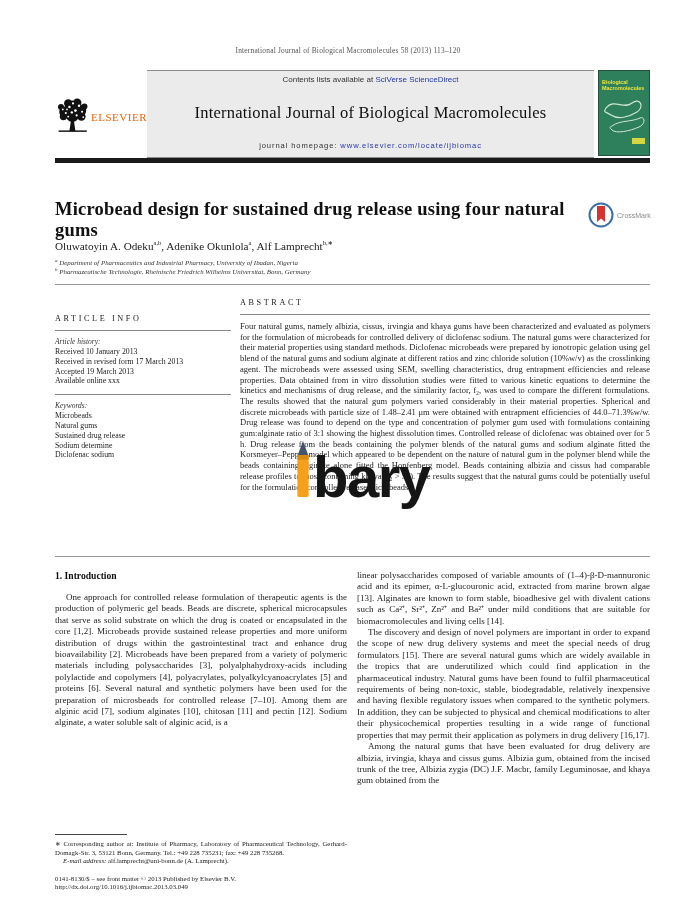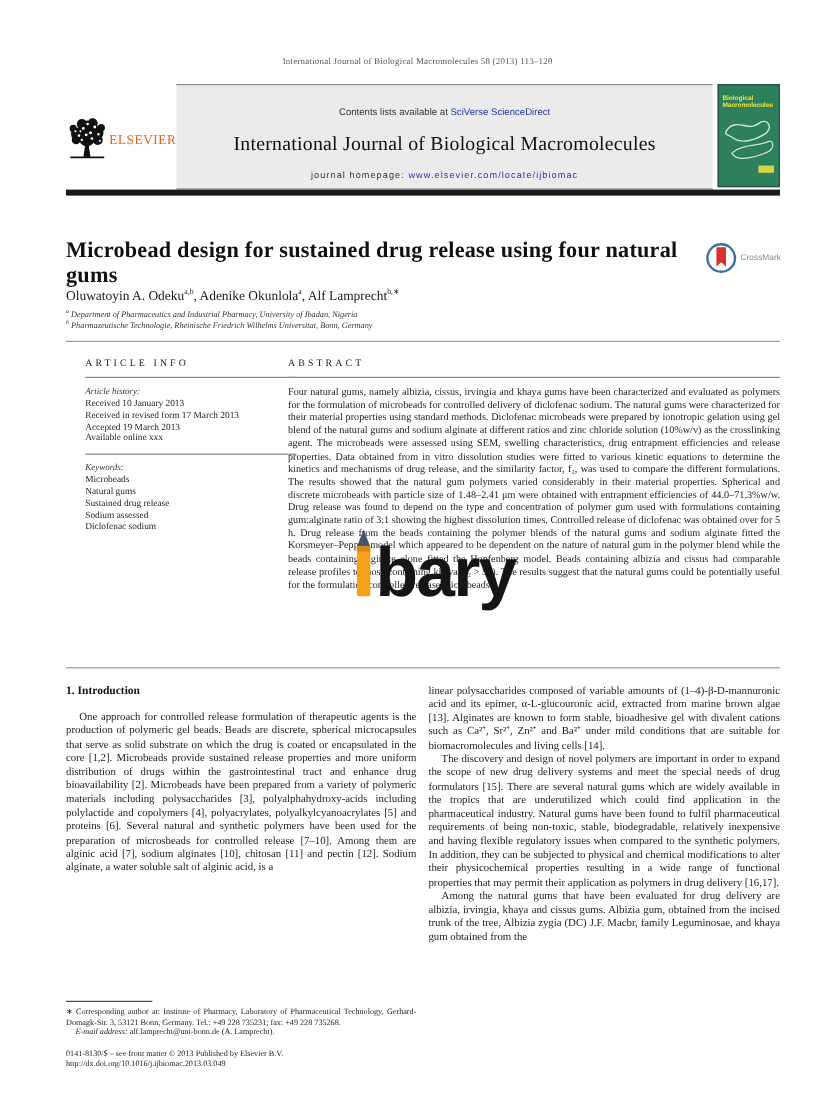--- a/index.html
+++ b/index.html
@@ -7,21 +7,21 @@
   .page { position:relative; width:696px; height:922px; background:#ffffff; overflow:hidden; }
 
   .journal-ref { position:absolute; top:46px; left:0; width:100%; text-align:center;
     font-size:7.4px; color:#555; letter-spacing:.2px; }
 
   
   .masthead { position:absolute; top:70px; left:55px; width:595px; height:88px; display:flex; }
   .logo-box { width:92px; background:#fff; display:flex; flex-direction:row; align-items:center; justify-content:flex-start; padding-top:4px; }
   .logo-text { font-family:"Liberation Serif", serif; font-size:11px; letter-spacing:.5px; color:var(--elsevier-orange); margin-top:1px; }
   .mast-center { flex:1; background:var(--masthead-gray); border-top:1px solid #8d8d8d; border-bottom:1px solid #8d8d8d;
-    display:flex; flex-direction:column; align-items:center; justify-content:space-between; padding:18px 4px 7px; }
+    display:flex; flex-direction:column; align-items:center; justify-content:space-between; padding:4px 4px 7px; }
   .contents-line { font-family:"Liberation Sans", sans-serif; font-size:8px; color:#333; }
   .contents-line a { color:var(--link-blue); text-decoration:none; }
   .mast-title { font-size:16.5px; color:#101010; letter-spacing:.2px; }
   .homepage-line { font-family:"Liberation Sans", sans-serif; font-size:7.6px; letter-spacing:.9px; color:#333; }
   .homepage-line a { color:var(--link-blue); text-decoration:none;margin-top:26px; }
   .cover-box { width:56px; background:#fff; display:flex; align-items:flex-start; justify-content:flex-end; }
   .cover { width:52px; height:86px; background:var(--cover-green); border:1px solid #29503d; padding:8px 3px 2px; position:relative; }
   .cover-line { font-family:"Liberation Sans", sans-serif; font-weight:bold; font-size:5.4px; line-height:6.2px; color:var(--cover-yellow); }
   .black-rule { position:absolute; top:158px; left:55px; width:595px; height:5px; background:var(--rule-black); }
 
@@ -33,21 +33,21 @@
   .authors sup { font-size:6.5px; color:#1a1a1a; }
   .affil { position:absolute; left:55px; width:560px; font-size:6.9px; font-style:italic; color:#333; }
   .affil sup { font-size:5px; }
   .affil-a { top:258px; }
   .affil-b { top:267px; }
   .thin-rule { position:absolute; left:55px; width:595px; border-top:1px solid #999; }
   .rule-title { top:284px; }
   .rule-section { top:556px; }
 
   
-  .info-col { position:absolute; top:298px; left:55px; width:176px;margin-left:16px; }
+  .info-col { position:absolute; top:314px; left:55px; width:176px; }
   .abstract-col { position:absolute; top:298px; left:240px; width:410px; }
   .col-heading { font-size:8.2px; letter-spacing:2.6px; color:#222; }
   .head-rule { border-top:1px solid #888; margin:7px 0 6px; }
   .info-label { font-size:7.5px; font-style:italic; color:#333; line-height:10px; }
   .info-line { font-size:7.8px; color:#222; line-height:9.8px; }
   .rule-mid { border-top:1px solid #888; margin:8px 0 6px; }
   .abstract-text { font-size:8.5px; line-height:10.7px; text-align:justify; color:#1c1c1c; margin-top:1px; }
   .copyright { font-size:8.2px; color:#222; text-align:right; margin-top:4px; }
 
   
@@ -167,21 +167,21 @@
     <div class="info-label">Article history:</div>
     <div class="info-line">Received 10 January 2013</div>
     <div class="info-line">Received in revised form 17 March 2013</div>
     <div class="info-line">Accepted 19 March 2013</div>
     <div class="info-line">Available online xxx</div>
     <div class="rule-mid"></div>
     <div class="info-label">Keywords:</div>
     <div class="info-line">Microbeads</div>
     <div class="info-line">Natural gums</div>
     <div class="info-line">Sustained drug release</div>
-    <div class="info-line">Sodium assessed</div>
+    <div class="info-line">Sodium determine</div>
     <div class="info-line">Diclofenac sodium</div>
   </div>
 
   <div class="abstract-col">
     <div class="col-heading">ABSTRACT</div>
     <div class="head-rule"></div>
     <p class="abstract-text">Four natural gums, namely albizia, cissus, irvingia and khaya gums have been characterized and evaluated as polymers for the formulation of microbeads for controlled delivery of diclofenac sodium. The natural gums were characterized for their material properties using standard methods. Diclofenac microbeads were prepared by ionotropic gelation using gel blend of the natural gums and sodium alginate at different ratios and zinc chloride solution (10%w/v) as the crosslinking agent. The microbeads were assessed using SEM, swelling characteristics, drug entrapment efficiencies and release properties. Data obtained from in vitro dissolution studies were fitted to various kinetic equations to determine the kinetics and mechanisms of drug release, and the similarity factor, f₂, was used to compare the different formulations. The results showed that the natural gum polymers varied considerably in their material properties. Spherical and discrete microbeads with particle size of 1.48–2.41 μm were obtained with entrapment efficiencies of 44.0–71.3%w/w. Drug release was found to depend on the type and concentration of polymer gum used with formulations containing gum:alginate ratio of 3:1 showing the highest dissolution times. Controlled release of diclofenac was obtained over for 5 h. Drug release from the beads containing the polymer blends of the natural gums and sodium alginate fitted the Korsmeyer–Peppas model which appeared to be dependent on the nature of natural gum in the polymer blend while the beads containing alginate alone fitted the Hopfenberg model. Beads containing albizia and cissus had comparable release profiles to those containing khaya (f₂ &gt; 50). The results suggest that the natural gums could be potentially useful for the formulation controlled release microbeads.</p>
   </div>
 
   <div class="thin-rule rule-section"></div>

